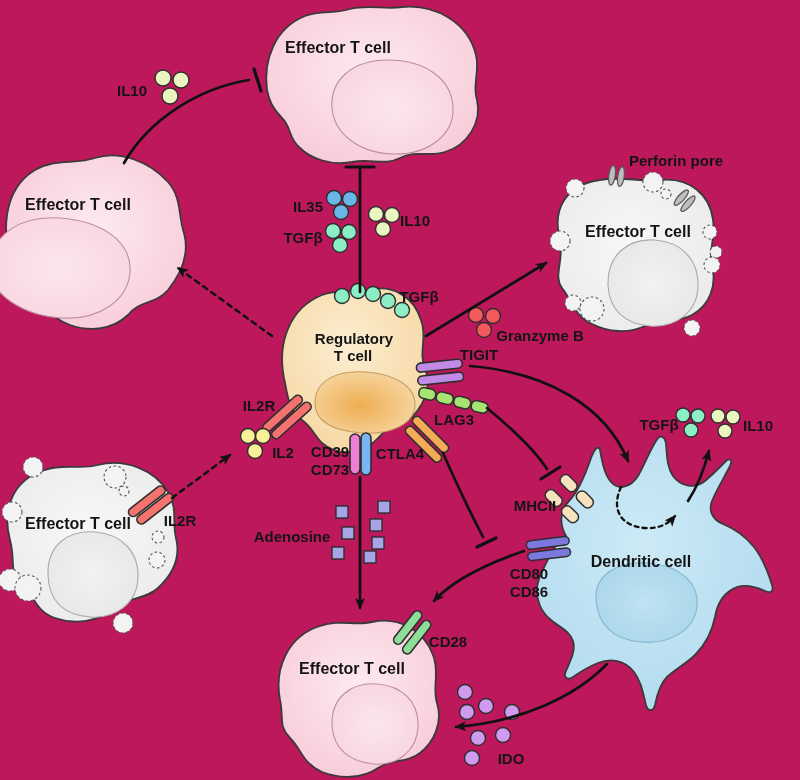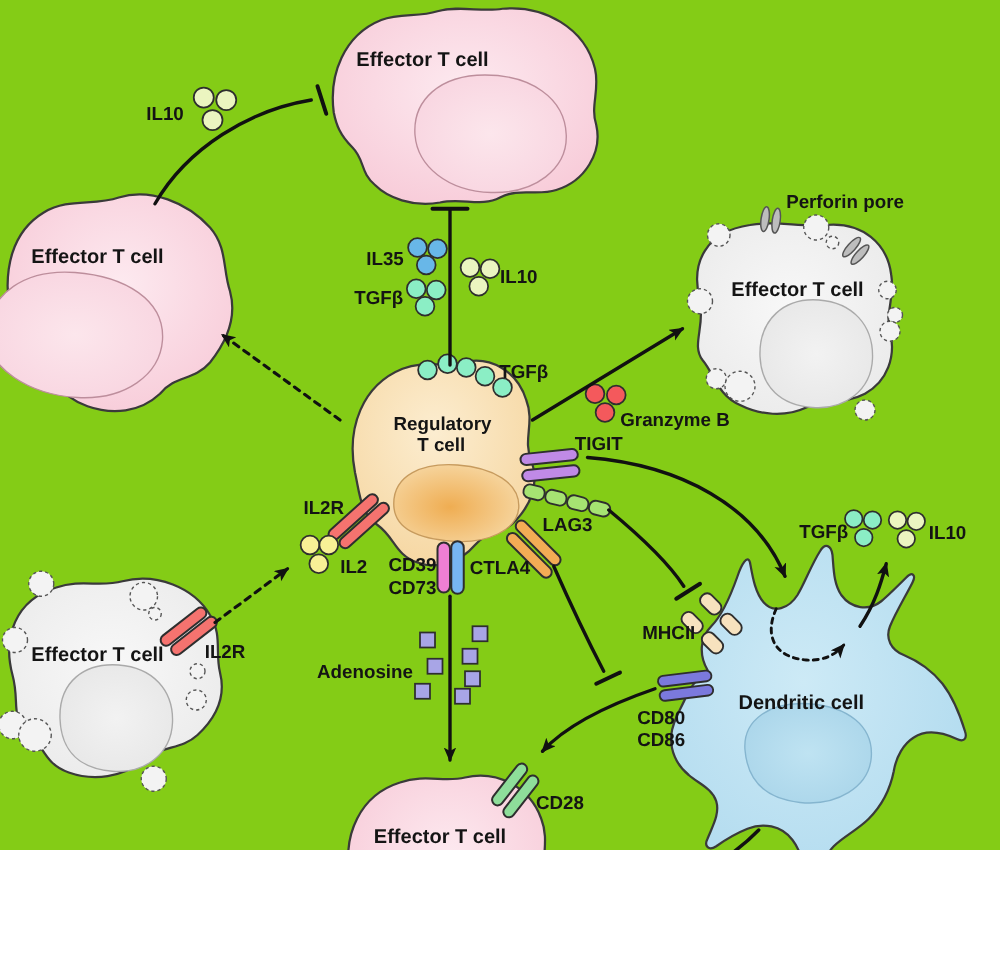--- a/index.html
+++ b/index.html
@@ -1,16 +1,16 @@
 <!DOCTYPE html>
 <html><head>
 <meta charset="utf-8">
 <style>
   html,body{margin:0;padding:0;background:#fff;}
-  .canvas{position:relative;width:800px;height:680px;background:#84cc16;overflow:hidden;}
+  .canvas{position:relative;width:800px;height:780px;background:#be185d;overflow:hidden;}
   svg{display:block;}
   .lbl{font-family:"Liberation Sans",sans-serif;font-weight:700;fill:#141414;font-size:15px;}
   .lbl-cell{font-family:"Liberation Sans",sans-serif;font-weight:700;fill:#141414;font-size:16px;}
   .arrow{stroke:#111;stroke-width:2.7;fill:none;stroke-linecap:round;}
   .arrow-dashed{stroke:#111;stroke-width:2.5;fill:none;stroke-linecap:round;stroke-dasharray:5 5;}
   .tbar{stroke:#111;stroke-width:3.2;stroke-linecap:round;}
   .cellbody{stroke:#3a3a3a;stroke-width:1.8;}
   .nucleus{stroke-width:1.1;}
   .bleb{fill:#f3f3f3;stroke:#555;stroke-width:1.1;stroke-dasharray:2.6 2.4;}
   .receptor{stroke:#2e2e2e;stroke-width:1.6;}

